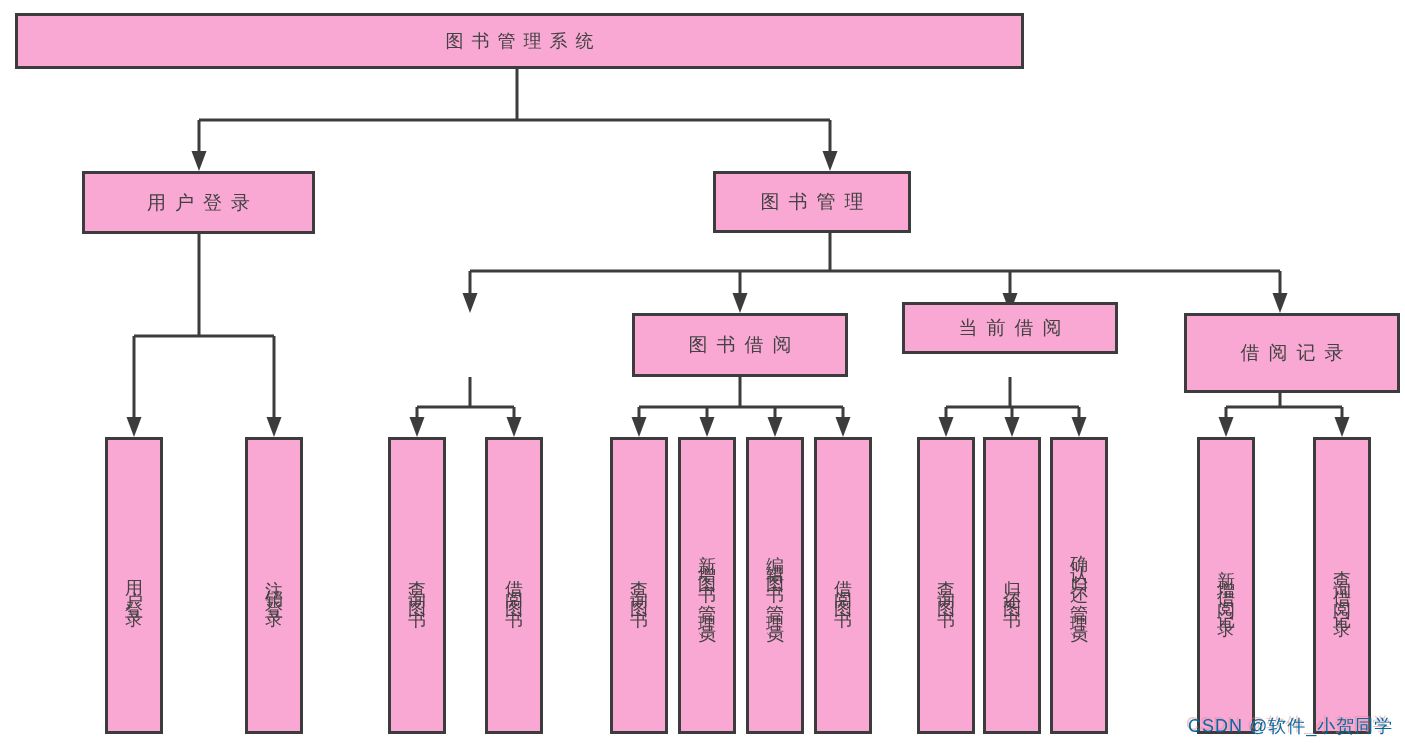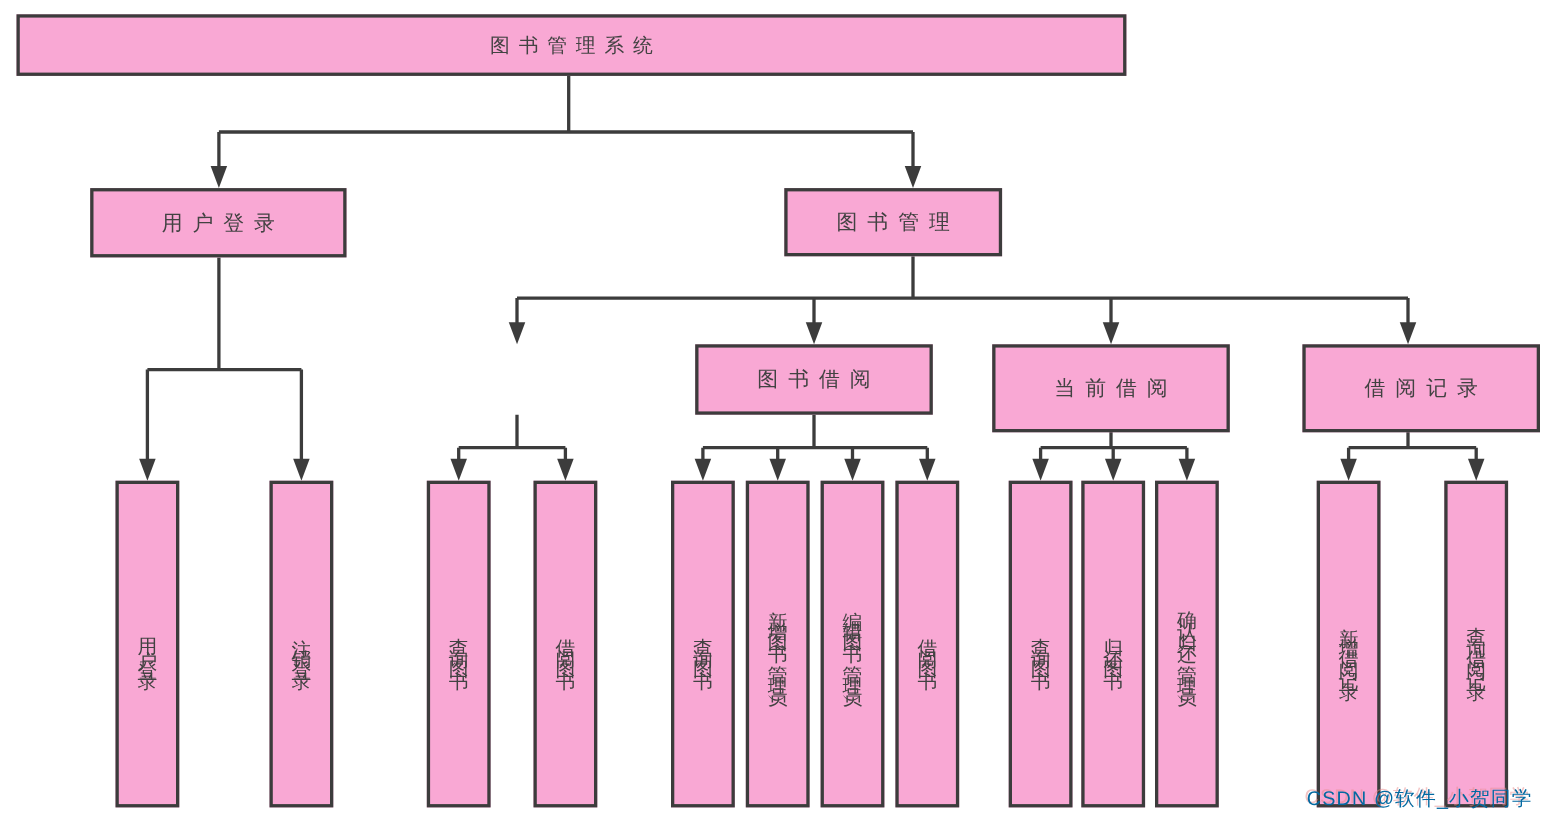--- a/index.html
+++ b/index.html
@@ -75,21 +75,21 @@
   <div class="node h" style="left:82px;top:171px;width:233px;height:63px;">
     <span>用户登录</span>
   </div>
   <div class="node h" style="left:713px;top:171px;width:198px;height:62px;">
     <span>图书管理</span>
   </div>
 
   <div class="node h" style="left:632px;top:313px;width:216px;height:64px;">
     <span>图书借阅</span>
   </div>
-  <div class="node h" style="left:902px;top:313px;width:216px;height:80px;">
+  <div class="node h" style="left:902px;top:302px;width:216px;height:52px;">
     <span>当前借阅</span>
   </div>
   <div class="node h" style="left:1184px;top:313px;width:216px;height:80px;">
     <span>借阅记录</span>
   </div>
 
   <div class="node v" style="left:105px;">
     <span>用户登录</span>
   </div>
   <div class="node v" style="left:245px;">

